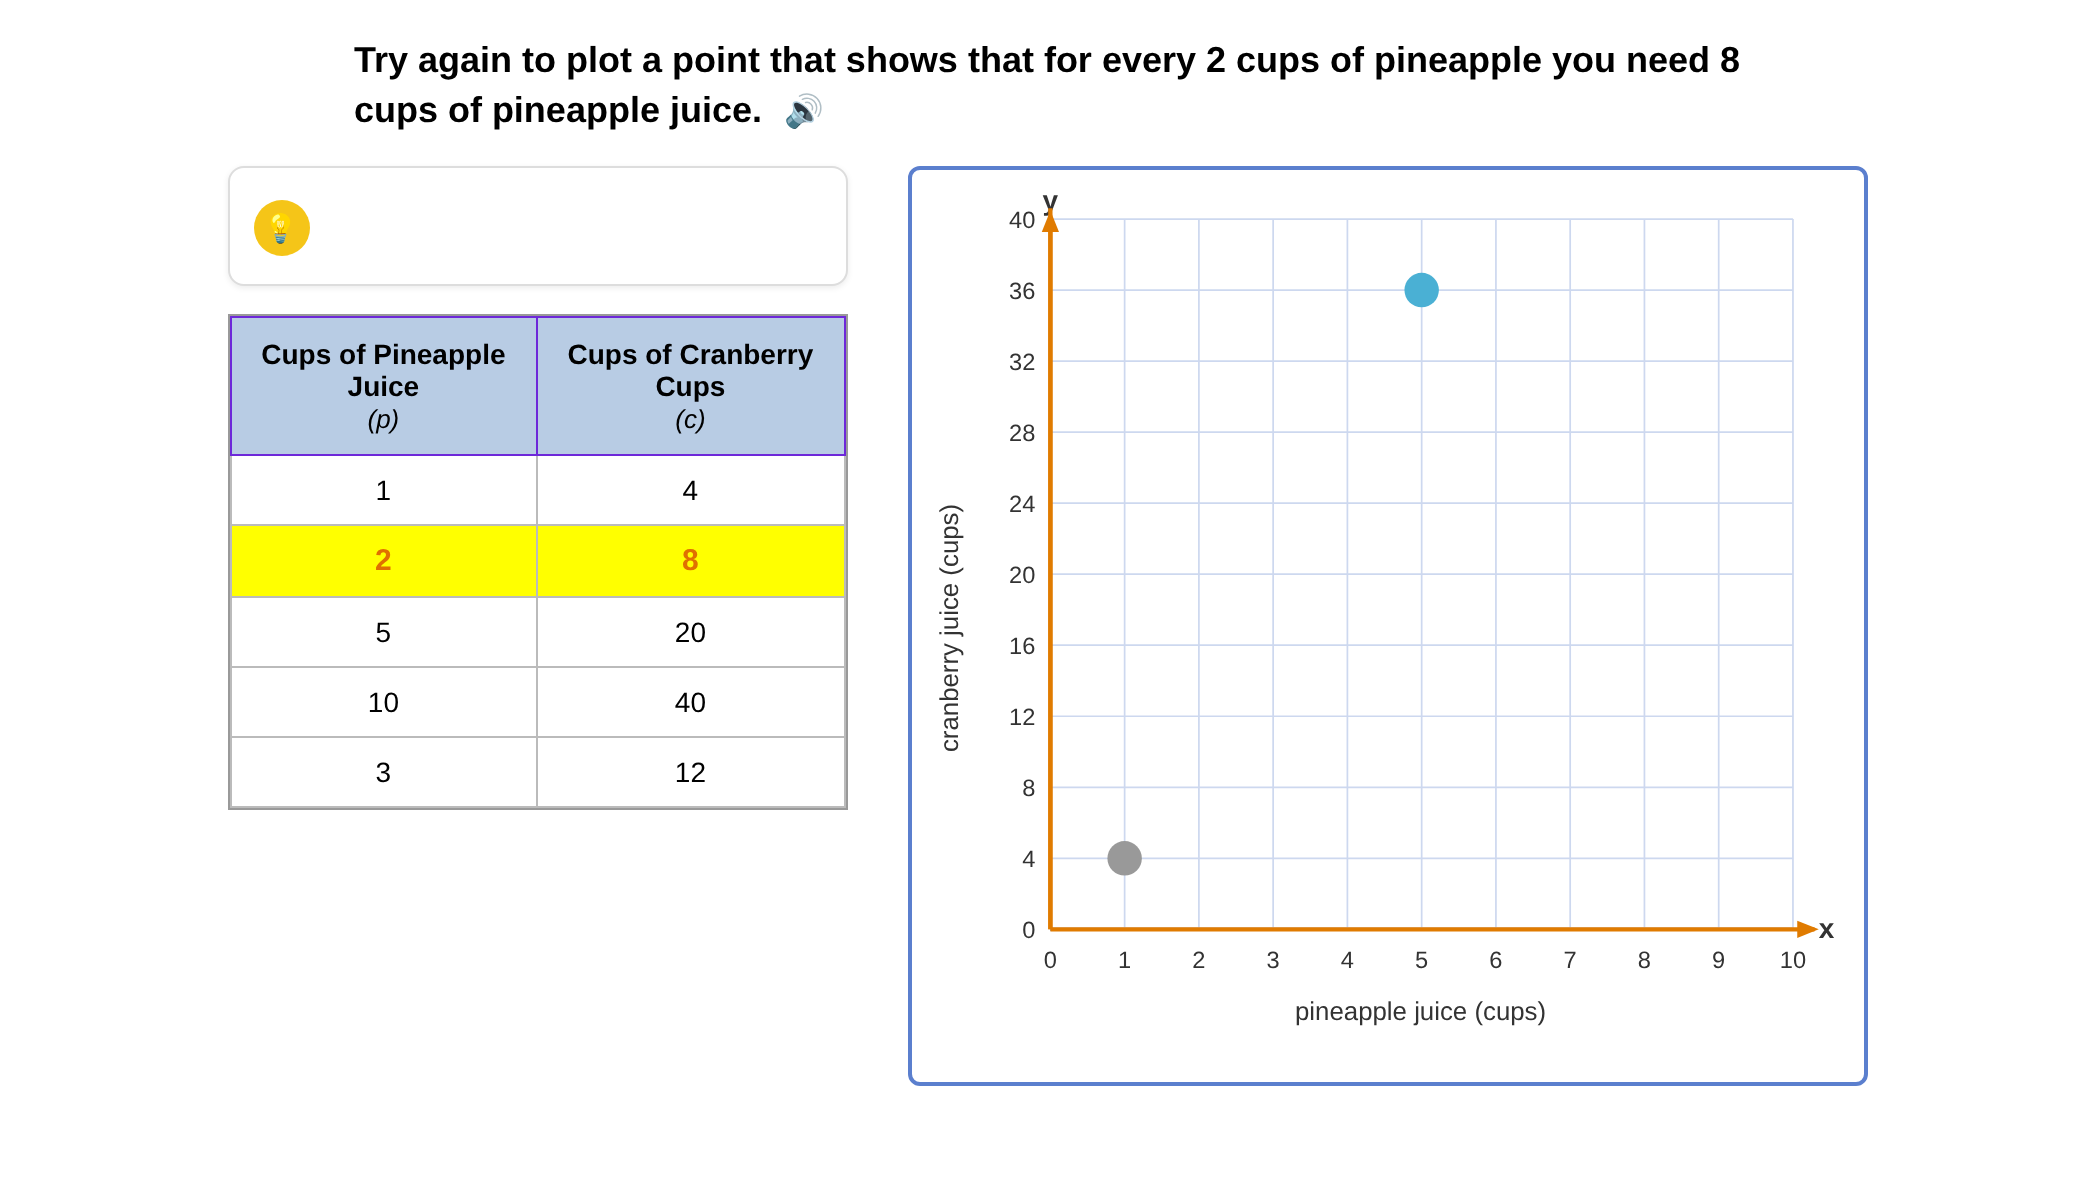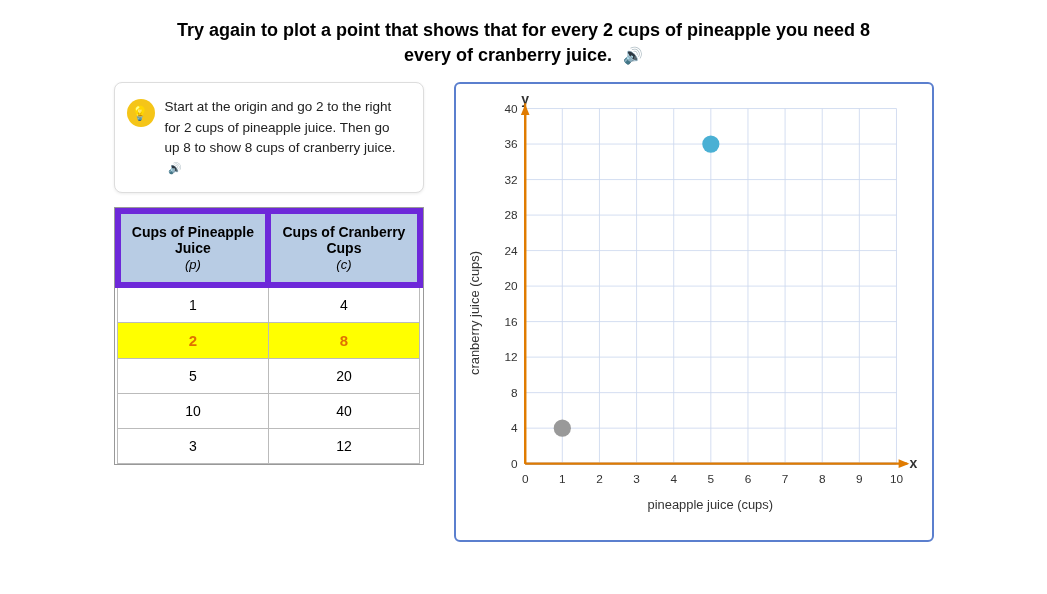--- a/index.html
+++ b/index.html
@@ -18,21 +18,21 @@
       width: 1047px;
       height: 594px;
       display: flex;
       flex-direction: column;
       align-items: center;
       padding: 18px 20px 10px 20px;
     }
     .title {
       font-size: 18px;
       font-weight: bold;
-      text-align: center;
+      text-align: left;
       margin-bottom: 14px;
       line-height: 1.4;
     }
     .content-row {
       display: flex;
       flex-direction: row;
       align-items: flex-start;
       gap: 30px;
       width: 100%;
       justify-content: center;
@@ -79,21 +79,21 @@
     table {
       width: 100%;
       border-collapse: collapse;
     }
     table th {
       background: #b8cce4;
       font-weight: bold;
       font-size: 14px;
       padding: 10px 8px;
       text-align: center;
-      border: 6px solid #6d28d9;
+      border: 1px solid #6d28d9;
     }
     table td {
       padding: 9px 8px;
       text-align: center;
       border: 1px solid #bbb;
       font-size: 14px;
     }
     .row-highlight td {
       background: #ffff00;
       color: #e07000;
@@ -113,34 +113,30 @@
       width: 100%;
       height: 100%;
     }
   </style>
 </head>
 <body>
 
 <div class="main-container">
   <div class="title">
     <span>Try again to plot a point that shows that for every 2 cups of pineapple you need 8</span><br>
-    <span>every of cranberry juice.</span>
+    <span>cups of pineapple juice.</span>
     <span style="margin-left:6px; font-size:16px;">🔊</span>
   </div>
 
   <div class="content-row">
 
     <div class="left-panel">
 
       <div class="hint-box">
         <div class="lightbulb-icon">💡</div>
-        <div class="hint-text">
-          <span>Start at the origin and go 2 to the right for 2 cups of pineapple juice. Then go up 8 to show 8 cups of cranberry juice.</span>
-          <span style="margin-left:4px; font-size:11px;">🔊</span>
-        </div>
       </div>
 
       <div class="table-container">
         <table>
           <thead>
             <tr>
               <th>
                 <span>Cups of Pineapple Juice</span><br>
                 <span style="font-style:italic;font-weight:normal;font-size:13px;">(p)</span>
               </th>

